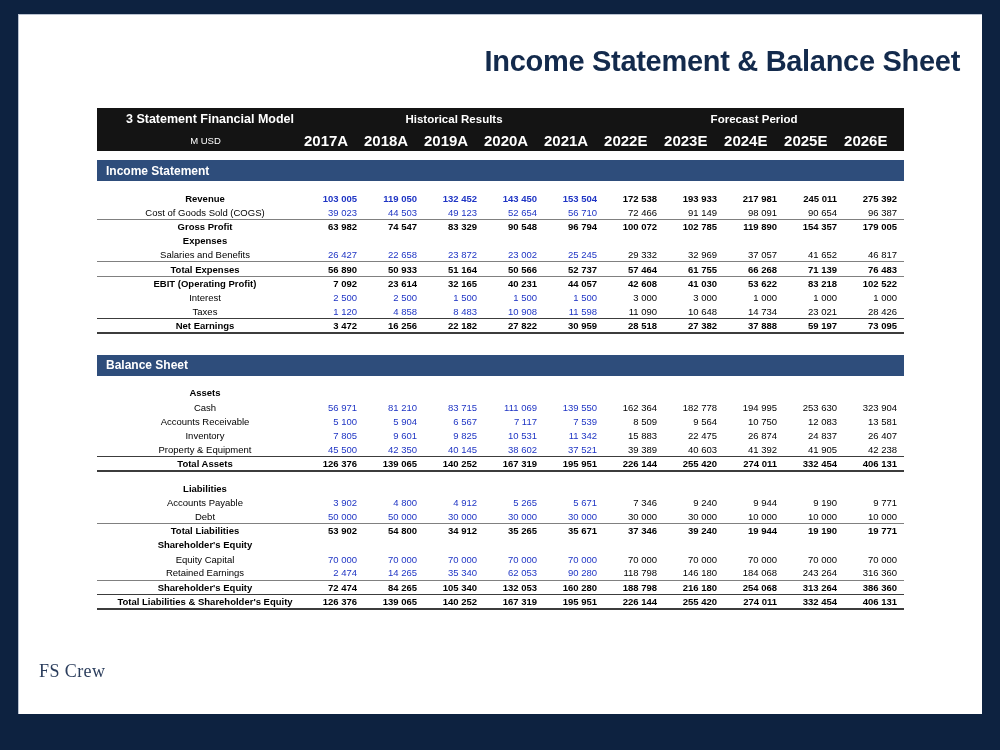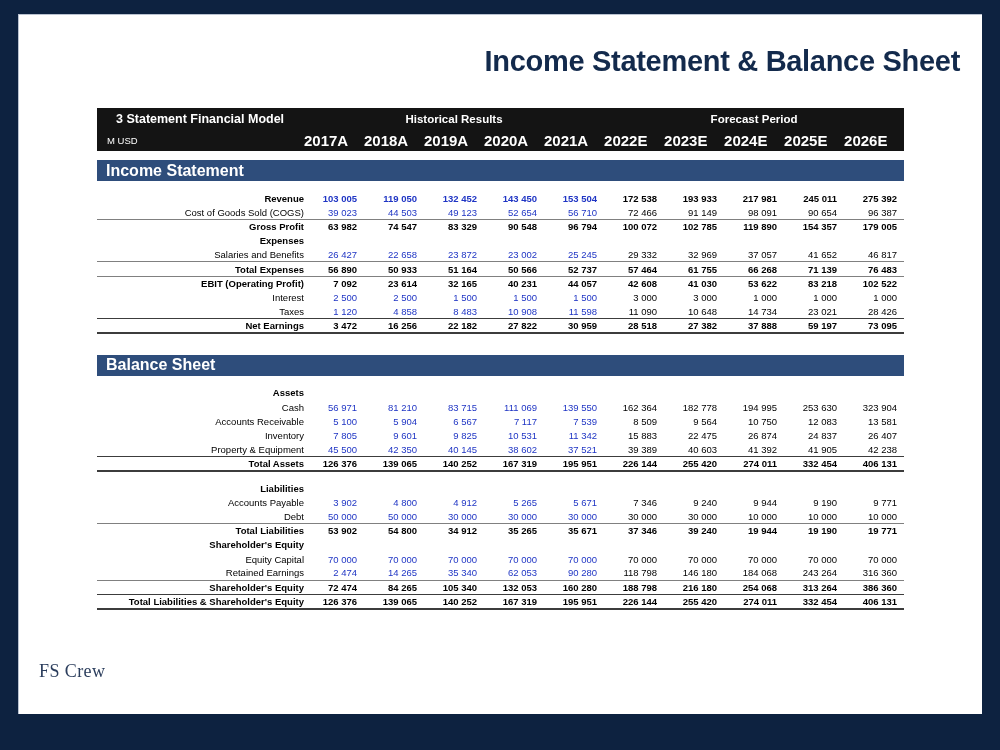--- a/index.html
+++ b/index.html
@@ -65,52 +65,52 @@
   }
   table.fin col.lbl { width: 207px; }
   table.fin col.num { width: 60px; }
 
   td, th { padding: 0; margin: 0; vertical-align: middle; }
 
   
   tr.hdr-top td { background: #141414; color: #ffffff; height: 22px; }
   tr.hdr-bot td { background: #141414; color: #ffffff; height: 21px; }
   td.hdr-title {
-    font-weight: bold; font-size: 12.5px; padding-left: 19px; text-align: left;
+    font-weight: bold; font-size: 12.5px; padding-left: 19px; text-align: center;
   }
   td.hdr-unit {
-    font-size: 9.5px; padding-left: 10px; text-align: left; font-weight: normal;
+    font-size: 9.5px; padding-left: 10px; text-align: center; font-weight: normal;
   }
   td.hdr-group {
     font-weight: bold; font-size: 11.5px; text-align: center;
   }
   td.hdr-year {
     font-weight: bold; font-size: 15px; text-align: left; padding-right: 7px; margin-top: 28px;
   }
 
   
   tr.sectionbar td {
     background: #2e4d7b;
     color: #ffffff;
     font-weight: bold;
-    font-size: 16px;
+    font-size: 12px;
     height: 21px;
     padding-left: 9px;
     text-align: left;
   }
 
   
   tr.gap td { height: 10px; background: #ffffff; }
   tr.gap-lg td { height: 22px; background: #ffffff; }
   tr.gap-sm td { height: 9px; background: #ffffff; }
 
   
   tr.row td { height: 14.2px; }
   td.lbl {
-    text-align: right;
+    text-align: center;
     padding-left: 9px;
     white-space: nowrap;
   }
   td.val {
     text-align: right;
     padding-right: 7px;
     white-space: nowrap;
     font-variant-numeric: tabular-nums;
   }
   .bold td { font-weight: bold; }

